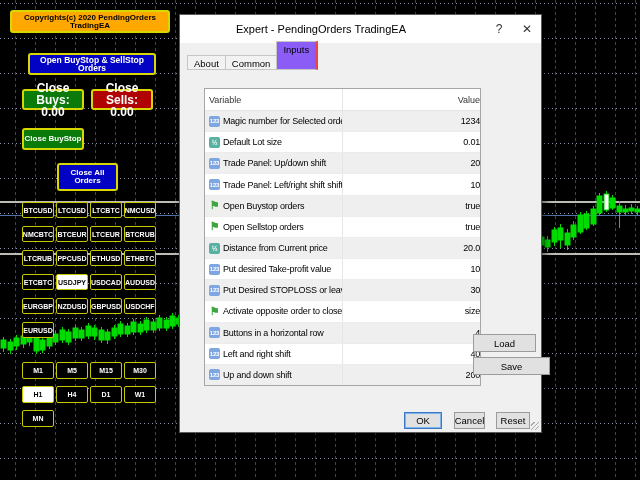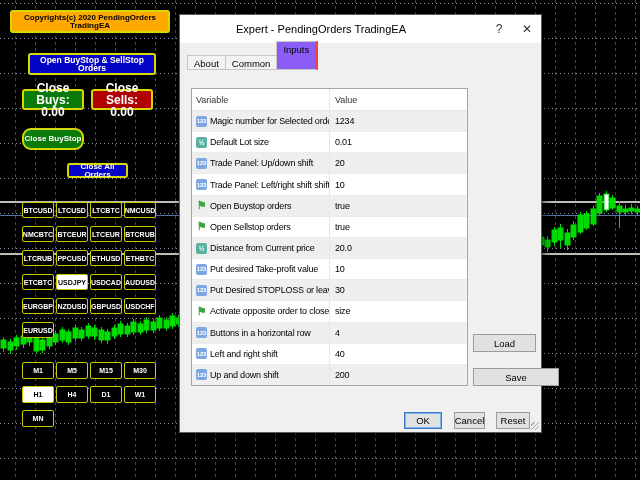--- a/index.html
+++ b/index.html
@@ -10,23 +10,23 @@
 
   
   .cbtn { position:absolute; display:flex; align-items:center; justify-content:center;
     color:#fff; font-weight:bold; border:2px solid var(--btn-yellow-border);
     border-radius:3px; text-align:center; line-height:1; cursor:default; }
   #banner       { left:10px;  top:10px;  width:160px; height:23px; background:var(--banner-orange);
                   color:#000; font-size:8px; border-width:2px; }
   #open-orders  { left:28px;  top:53px;  width:128px; height:22px; background:var(--btn-blue);  font-size:8.5px; }
   #close-buys   { left:22px;  top:89px;  width:62px;  height:21px; background:var(--btn-green); font-size:12px; }
   #close-sells  { left:91px;  top:89px;  width:62px;  height:21px; background:var(--btn-red);   font-size:12px; }
-  #close-buystop{ left:22px;  top:128px; width:62px;  height:22px; background:var(--btn-green); font-size:8px;border-radius:9px; }
+  #close-buystop{ left:22px;  top:128px; width:62px;  height:22px; background:var(--btn-green); font-size:8px; }
   #close-sellstop{left:91px;  top:128px; width:62px;  height:22px; background:var(--btn-red);   font-size:8px; }
-  #close-all    { left:67px;  top:163px; width:61px;  height:15px; background:var(--btn-blue);  font-size:8px; }
+  #close-all    { left:57px;  top:163px; width:61px;  height:28px; background:var(--btn-blue);  font-size:8px; }
 
   #symbol-grid { position:absolute; left:22px; top:202px; display:grid;
     grid-template-columns:repeat(4,32px); grid-auto-rows:16px; gap:8px 2px; }
   #timeframe-grid { position:absolute; left:22px; top:362px; display:grid;
     grid-template-columns:repeat(4,32px); grid-auto-rows:17px; gap:7px 2px; }
   .sym-btn { background:#000; color:#fff; border:1.5px solid var(--symbol-border);
     border-radius:2px; font-size:7px; font-weight:bold; display:flex;
     align-items:center; justify-content:center; font-family:"Liberation Sans",sans-serif; }
   .sym-btn.sel { background:#fff; color:#000; }
 
@@ -38,42 +38,42 @@
   #dlg-title { margin-left:10px; font-size:11px;padding-left:46px; }
   .tb-btn { width:28px; height:28px; display:flex; align-items:center; justify-content:center;
     font-size:12px; color:#333; }
   #help-btn { margin-left:auto; }
   #tabs { position:absolute; left:7px; top:37px; display:flex; align-items:flex-end; height:18px; }
   .tab { padding:2px 6px 3px 6px; height:15px; background:#f2f2f2;
     border:1px solid #c6c6c6; border-right:none; font-size:9.5px; }
   .tab:last-child { border-right:1px solid #c6c6c6; }
   .tab.active { background:#8b5cf6; height:29px; border-right:3px solid #ef4444; position:relative; z-index:2; }
 
-  #ptable { position:absolute; left:11px; top:73px; width:277px; height:298px;
-    background:#fff; border:1px solid #a6a6a6; display:flex; flex-direction:column; }
+  #ptable { position:absolute; left:24px; top:73px; width:277px; height:298px;
+    background:#fff; border:1px solid #a6a6a6; display:flex; flex-direction:column;text-align:right; }
   #phead { display:flex; height:22px; align-items:center; border-bottom:1px solid #e6e6e6;
     color:#333; font-size:9px; flex:none; }
   .col-name { width:138px; padding-left:4px; border-right:1px solid #e6e6e6; height:100%;
     display:flex; align-items:center; gap:3px; overflow:hidden; white-space:nowrap; }
   .col-val { flex:1; padding-left:5px; overflow:hidden; white-space:nowrap; }
   .prow { flex:1; display:flex; align-items:center; border-bottom:1px solid #ececec;
     font-size:9px; letter-spacing:-0.2px; }
   .prow:last-child { border-bottom:none; }
   .prow:nth-child(even) { background:#efefef; }
   .picon { flex:none; width:11px; height:11px; border-radius:2px; color:#fff; font-size:6px;
     display:flex; align-items:center; justify-content:center; font-weight:bold; }
   .picon.integer { background:#7EA6E0; }
   .picon.double  { background:#58B0A0; font-size:7px; }
   .picon.flag    { background:transparent; color:#3FA53F; font-size:11px; }
 
   .wbtn { position:absolute; background:#e1e1e1; border:1px solid #9b9b9b;
     font-size:9.5px; font-family:"Liberation Sans",sans-serif; color:#000;
     display:flex; align-items:center; justify-content:center; }
   #load-btn { left:293px; top:319px; width:63px; height:18px; }
-  #save-btn { left:293px; top:353px; width:86px; height:18px; }
+  #save-btn { left:293px; top:342px; width:77px; height:18px; }
   #ok-btn     { left:224px; top:397px; width:38px; height:17px;
     border:1px solid var(--accent-focus); box-shadow:inset 0 0 0 1px #7EB4EA; }
   #cancel-btn { left:274px; top:397px; width:31px; height:17px; }
   #reset-btn  { left:316px; top:397px; width:34px; height:17px; }
   #grip { position:absolute; right:2px; bottom:2px; width:8px; height:8px;
     background:repeating-linear-gradient(135deg, transparent 0 2px, #a8a8a8 2px 3px); }
 </style>
 </head>
 <body>
 

